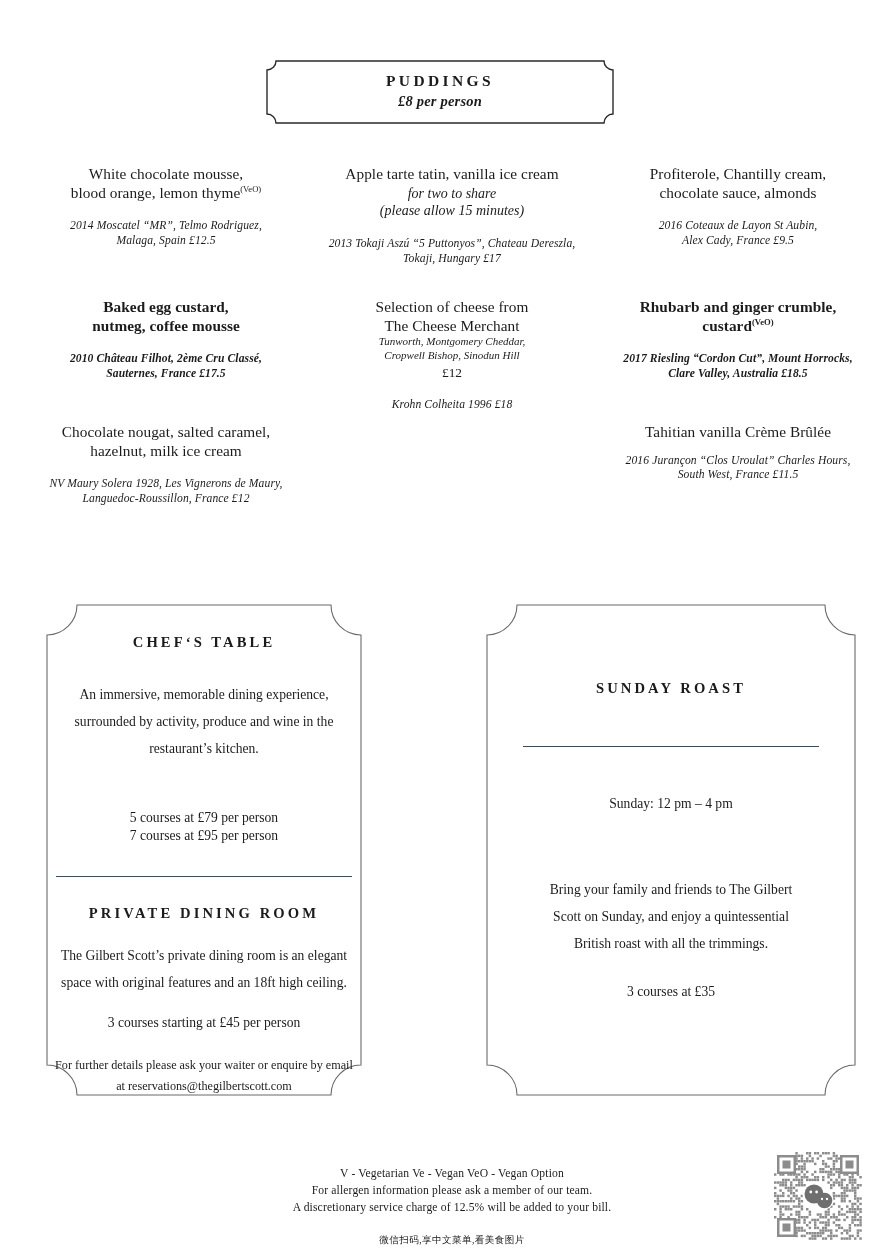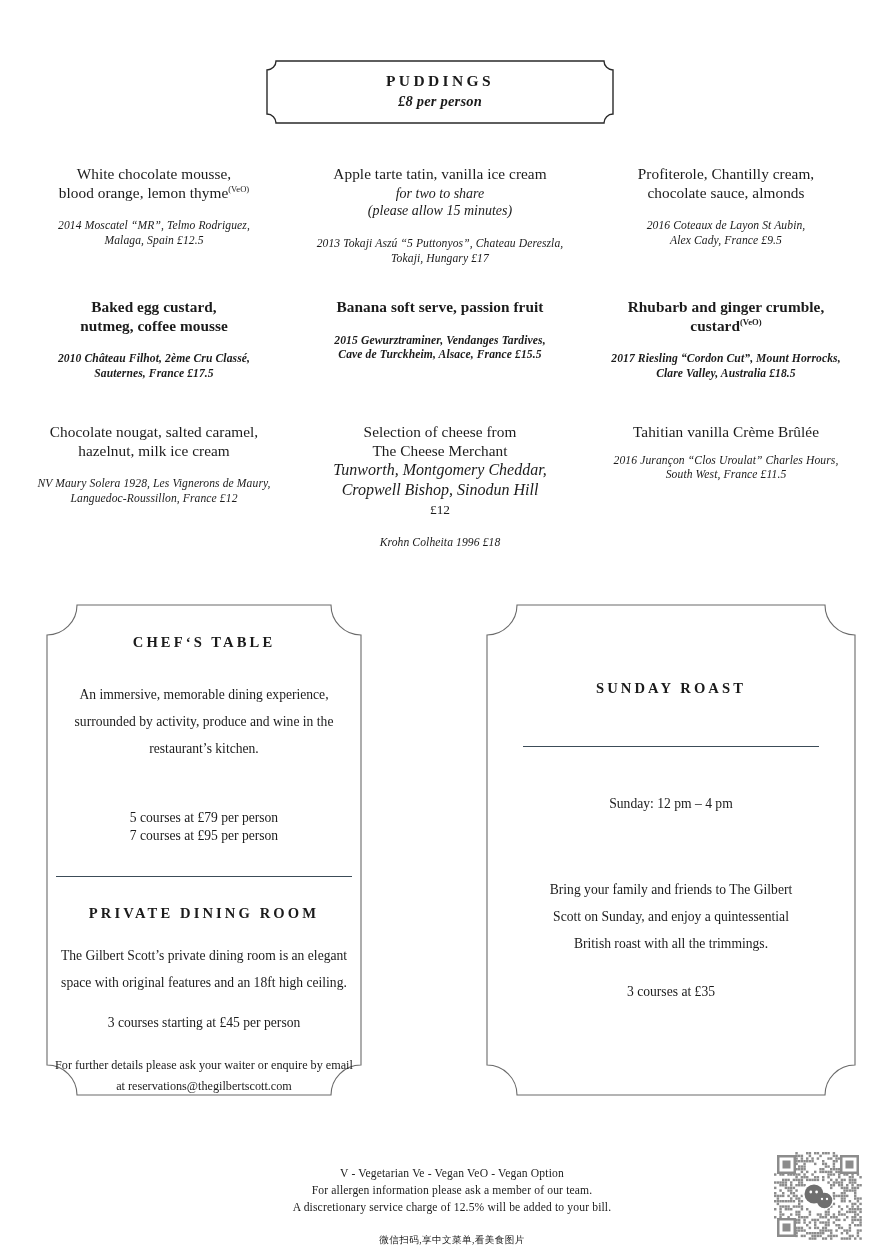--- a/index.html
+++ b/index.html
@@ -52,21 +52,21 @@
     font-size: 14.5px;
     font-style: italic;
     font-weight: 700;
     margin-top: 3px;
     letter-spacing: .2px;
   }
 
   
   .puddings {
     position: absolute;
-    left: 14px;
+    left: 26px;
     top: 165px;
     width: 852px;
     display: grid;
     grid-template-columns: 1fr 1fr 1fr;
     column-gap: 6px;
   }
   .pud-col { display: flex; flex-direction: column; }
   .pud-item { text-align: center; }
   .pud-r1 { min-height: 133px; }
   .pud-r2 { min-height: 125px; font-weight: bold; }
@@ -87,21 +87,21 @@
     margin-top: 1px;
   }
   .pud-wine {
     font-size: 11.6px;
     font-style: italic;
     line-height: 1.28;
     margin-top: 17px;
     letter-spacing: .1px;
   }
   .pud-desc {
-    font-size: 16px;
+    font-size: 11px;
     font-style: italic;
     line-height: 1.25;
   }
   .pud-price {
     font-size: 13.4px;
     line-height: 1.3;
     margin-top: 1px;
   }
 
   
@@ -238,27 +238,20 @@
   <div class="pud-col">
     <div class="pud-item pud-r1">
       <div class="pud-name">Apple tarte tatin, vanilla ice cream</div>
       <div class="pud-note">
         <span>for two to share</span><br>
         <span>(please allow 15 minutes)</span>
       </div>
       <div class="pud-wine">
         <span>2013 Tokaji Aszú “5 Puttonyos”, Chateau Dereszla,</span><br>
         <span>Tokaji, Hungary £17</span>
-      </div>
-    </div>
-    <div class="pud-item pud-r2">
-      <div class="pud-name">Banana soft serve, passion fruit</div>
-      <div class="pud-wine">
-        <span>2015 Gewurztraminer, Vendanges Tardives,</span><br>
-        <span>Cave de Turckheim, Alsace, France £15.5</span>
       </div>
     </div>
     <div class="pud-item">
       <div class="pud-name">
         <span>Selection of cheese from</span><br>
         <span>The Cheese Merchant</span>
       </div>
       <div class="pud-desc">
         <span>Tunworth, Montgomery Cheddar,</span><br>
         <span>Cropwell Bishop, Sinodun Hill</span>

